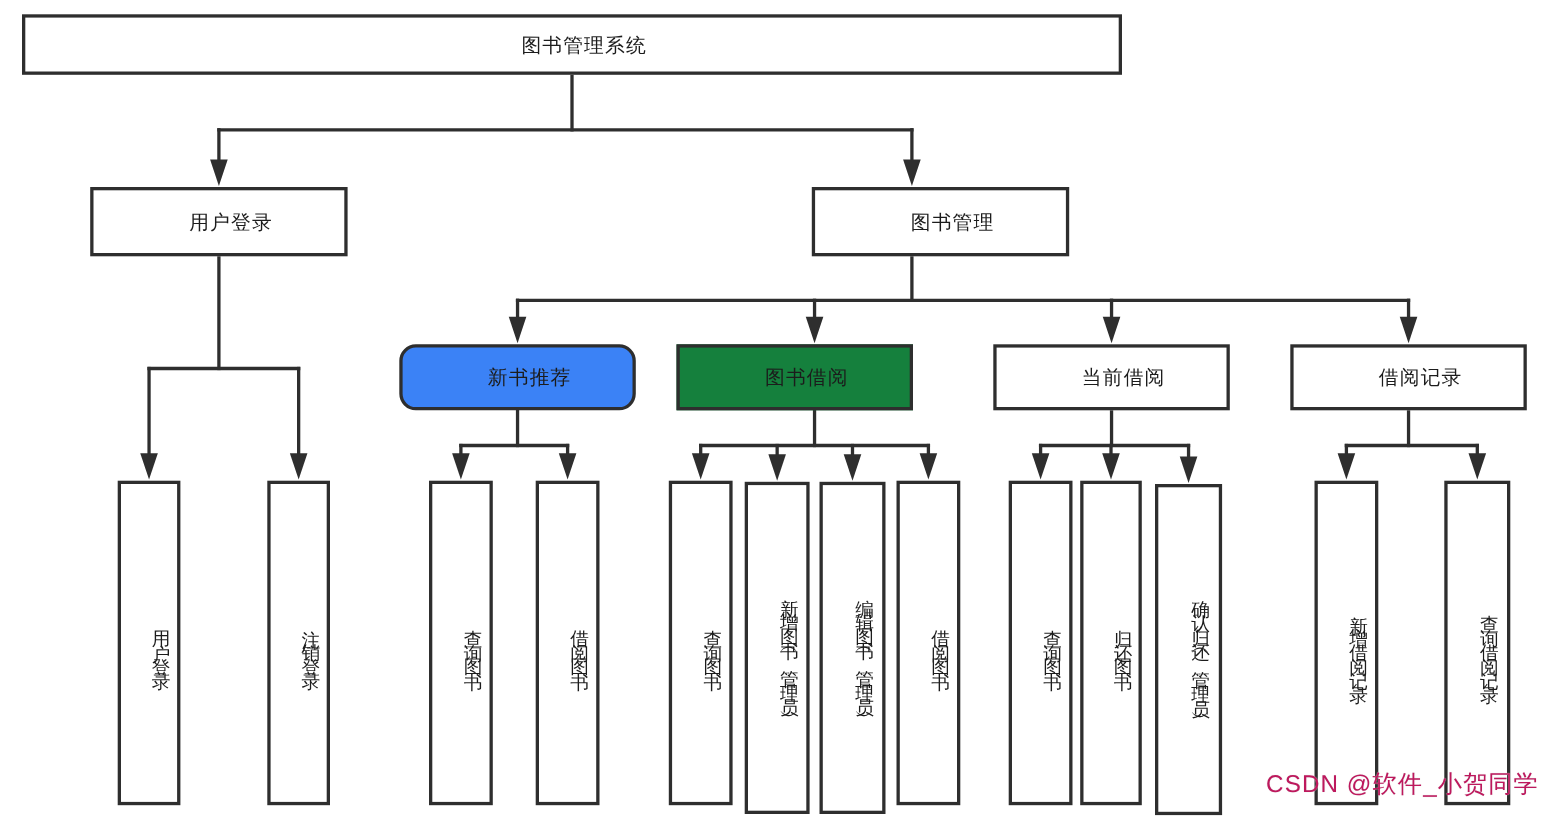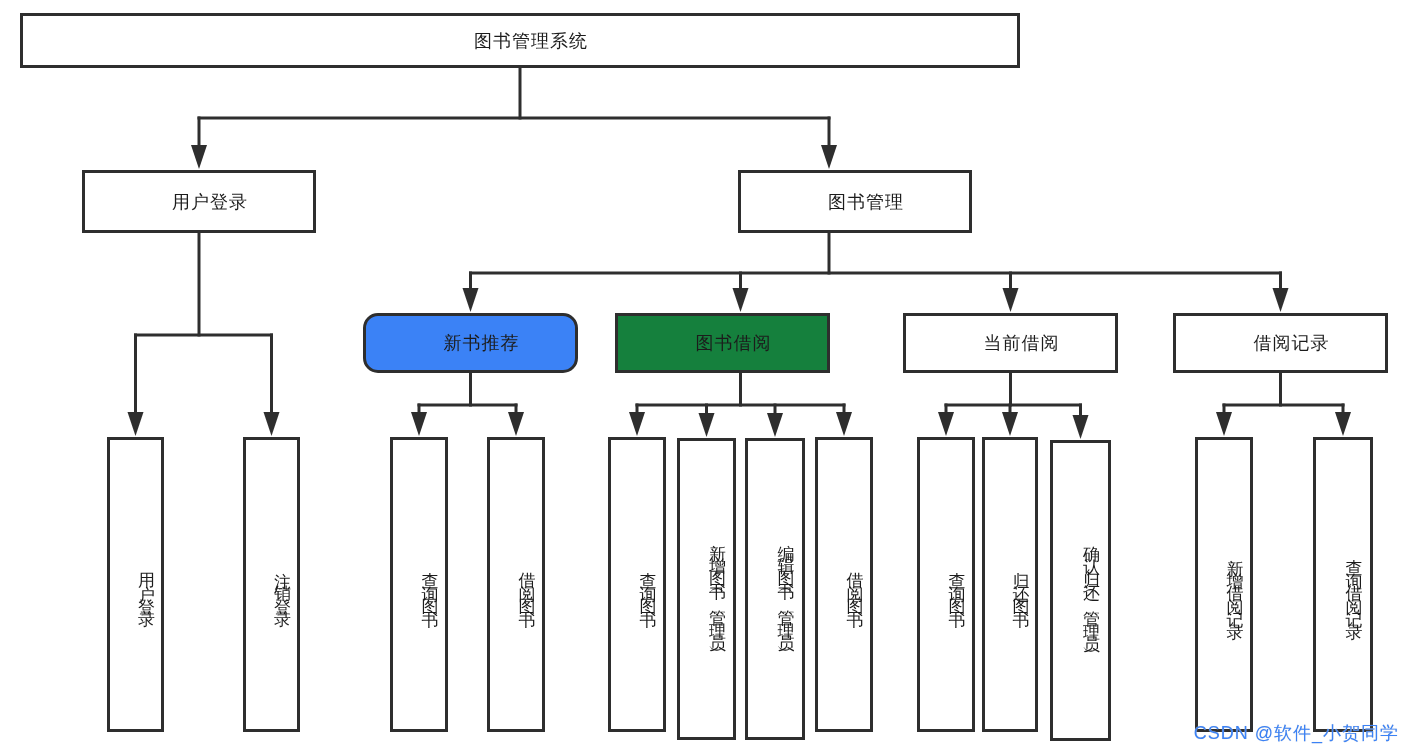--- a/index.html
+++ b/index.html
@@ -43,23 +43,23 @@
     writing-mode: vertical-rl;
     text-orientation: mixed;
     font-size: 17px;
     letter-spacing: 13px;
     line-height: 1;
     white-space: nowrap;
   }
   .watermark {
     position: absolute;
     right: 6px;
-    bottom: 2px;
-    font-size: 18px;
-    color: #3b82f6;
+    bottom: 19px;
+    font-size: 22px;
+    color: #be185d;
     letter-spacing: 1px;
     white-space: nowrap;
     text-shadow: 0 0 1px #d6d6d6;
   }
 </style>
 </head>
 <body>
 
 <div id="canvas">
   <svg id="connectors" xmlns="http://www.w3.org/2000/svg" viewBox="0 0 1405 747">

